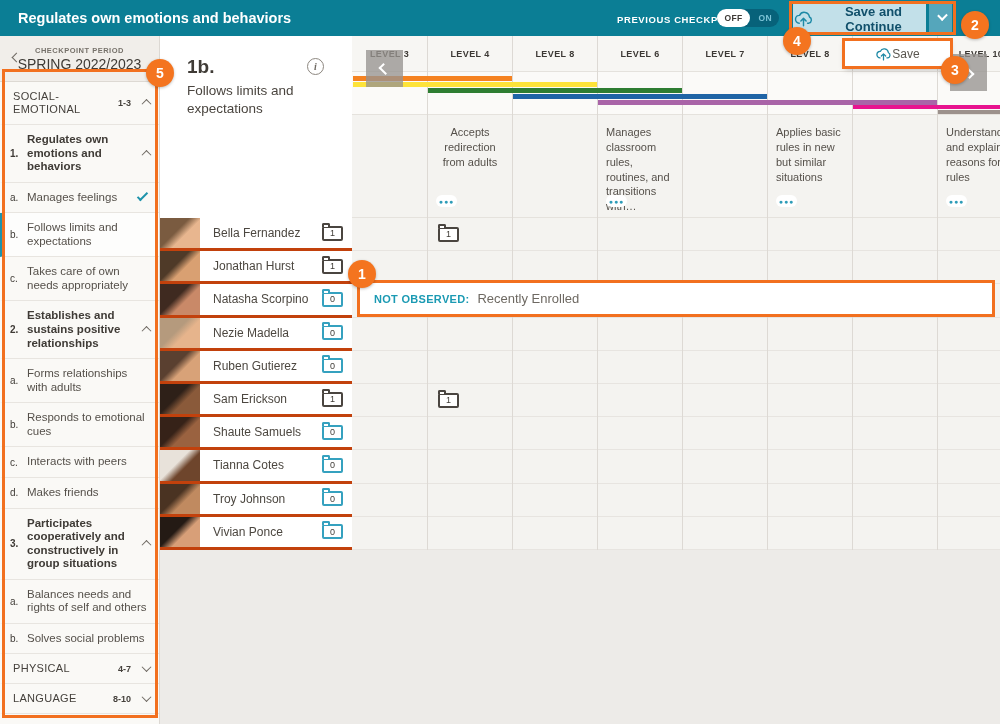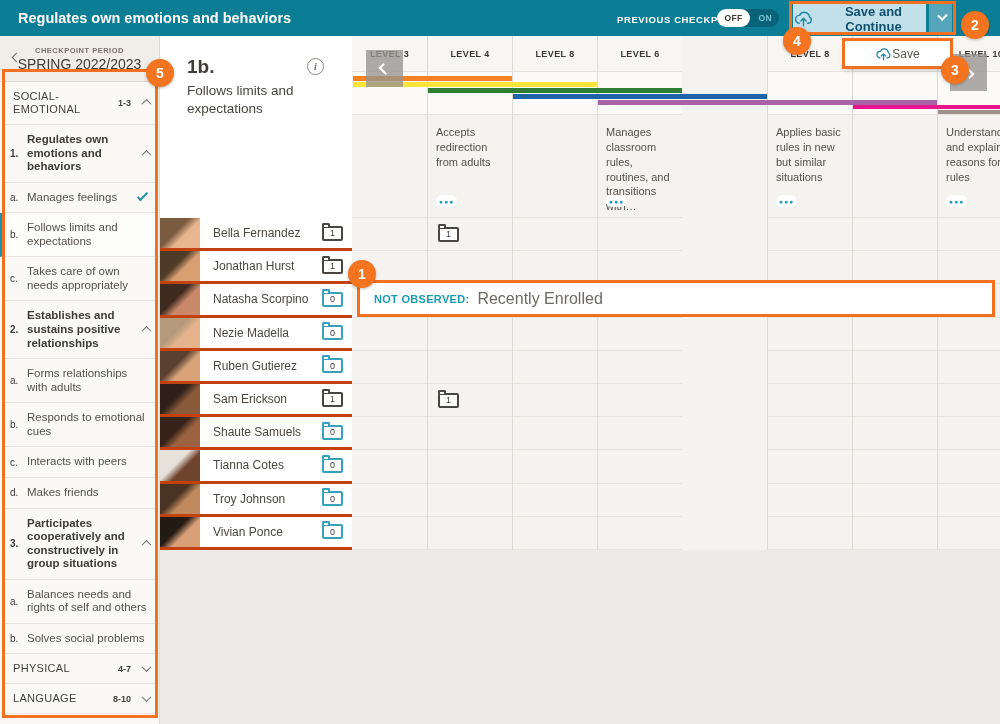--- a/index.html
+++ b/index.html
@@ -89,21 +89,21 @@
             font-size:9px; color:#3f3b36; cursor:pointer; }
   .folder .tab { position:absolute; top:-5px; left:-2px; width:8px; height:4px; border:2px solid #4a4540;
                  border-bottom:none; border-radius:2px 2px 0 0; background:#fff; }
   .folder.teal, .folder.teal .tab { border-color:#35a1bf; }
   .srow .folder { margin-right:9px; }
 
   
   .no-strip { position:absolute; left:357px; top:280px; width:638px; height:37px; background:#fff;
               border:3px solid #f2701f; display:flex; align-items:center; gap:8px; padding-left:14px; z-index:25; }
   .no-label { color:#1b9ab3; font-size:11px; font-weight:bold; letter-spacing:.3px; }
-  .no-text { color:#6e6962; font-size:16px; }
+  .no-text { color:#6e6962; font-size:13px; }
 
   
   .co-rect { position:absolute; border:3px solid #f2701f; z-index:55; pointer-events:none; }
   .co-circle { position:absolute; width:28px; height:28px; border-radius:50%; background:#f4741f; color:#fff;
                display:flex; align-items:center; justify-content:center; font-size:14px; font-weight:bold;
                z-index:60; box-shadow:0 1px 3px rgba(0,0,0,.25); }
   svg.cloud { display:block; }
 </style>
 </head>
 <body>
@@ -241,21 +241,21 @@
         <div class="gcell"></div>
         <div class="gcell"></div>
         <div class="gcell"></div>
         <div class="gcell"></div>
         <div class="gcell"></div>
         <div class="gcell"></div>
         <div class="gcell"></div>
         <div class="gcell"></div>
         <div class="gcell"></div>
       </div>
-      <div class="gcol" style="left: 75px; width: 85px;">
+      <div class="gcol" style="left: 75px; width: 85px; text-align: center;">
     <div class="gcol-head">LEVEL 4</div>
     <div class="gcol-stripes"></div>
     <div class="gcol-desc">
       <span>Accepts redirection from adults</span>
     <span class="more-pill">●●●</span></div>
   <div class="gcell">
           <span class="folder">
     <i class="tab"></i>
             <span>1</span>
   </span>
@@ -291,20 +291,37 @@
         <div class="gcell"></div>
         <div class="gcell"></div>
         <div class="gcell"></div>
       </div>
       <div class="gcol" style="left: 245px; width: 85px;">
     <div class="gcol-head">LEVEL 6</div>
     <div class="gcol-stripes"></div>
     <div class="gcol-desc">
       <span>Manages classroom rules, routines, and transitions with…</span>
     <span class="more-pill">●●●</span></div>
+  <div class="gcell"></div>
+        <div class="gcell"></div>
+        <div class="gcell"></div>
+        <div class="gcell"></div>
+        <div class="gcell"></div>
+        <div class="gcell"></div>
+        <div class="gcell"></div>
+        <div class="gcell"></div>
+        <div class="gcell"></div>
+        <div class="gcell"></div>
+      </div>
+      <div class="gcol" style="left: 330px; width: 85px;">
+    <div class="gcol-head">LEVEL 7</div>
+    <div class="gcol-stripes"></div>
+    <div class="gcol-desc">
+      <span></span>
+    </div>
   <div class="gcell"></div>
         <div class="gcell"></div>
         <div class="gcell"></div>
         <div class="gcell"></div>
         <div class="gcell"></div>
         <div class="gcell"></div>
         <div class="gcell"></div>
         <div class="gcell"></div>
         <div class="gcell"></div>
         <div class="gcell"></div>

